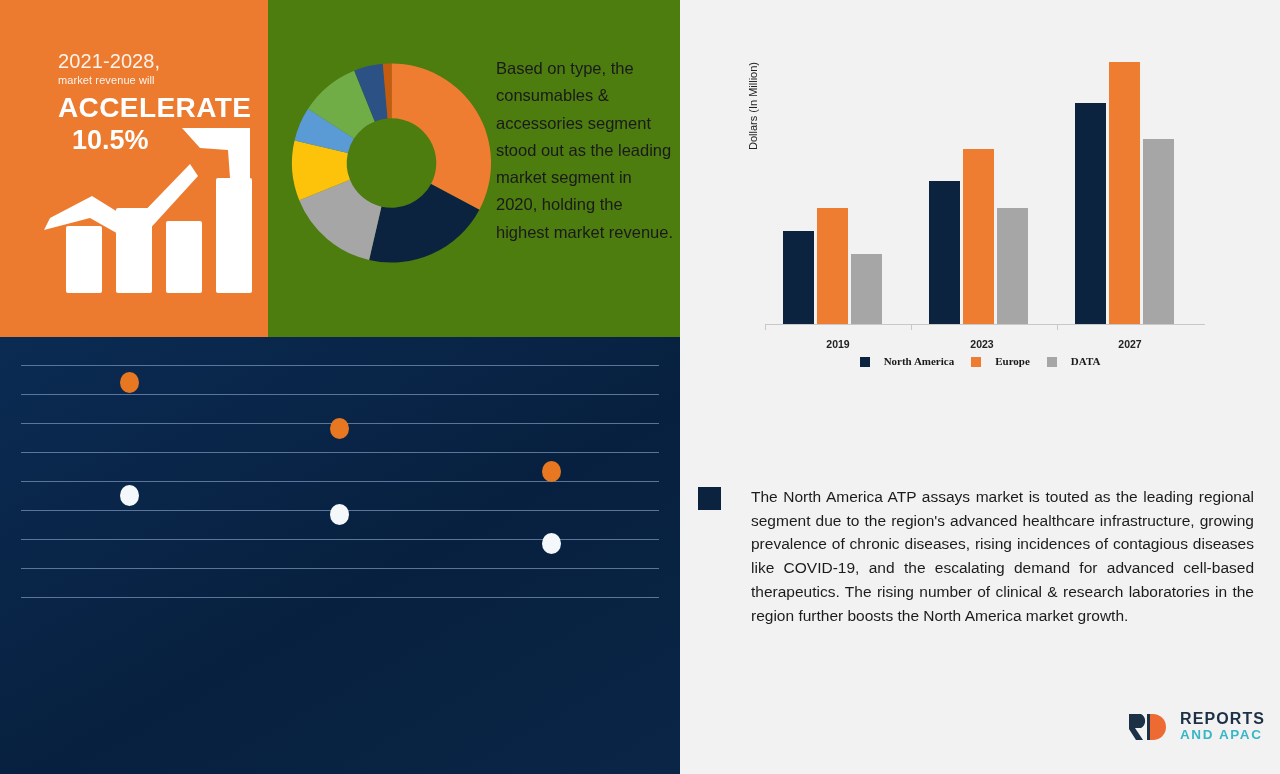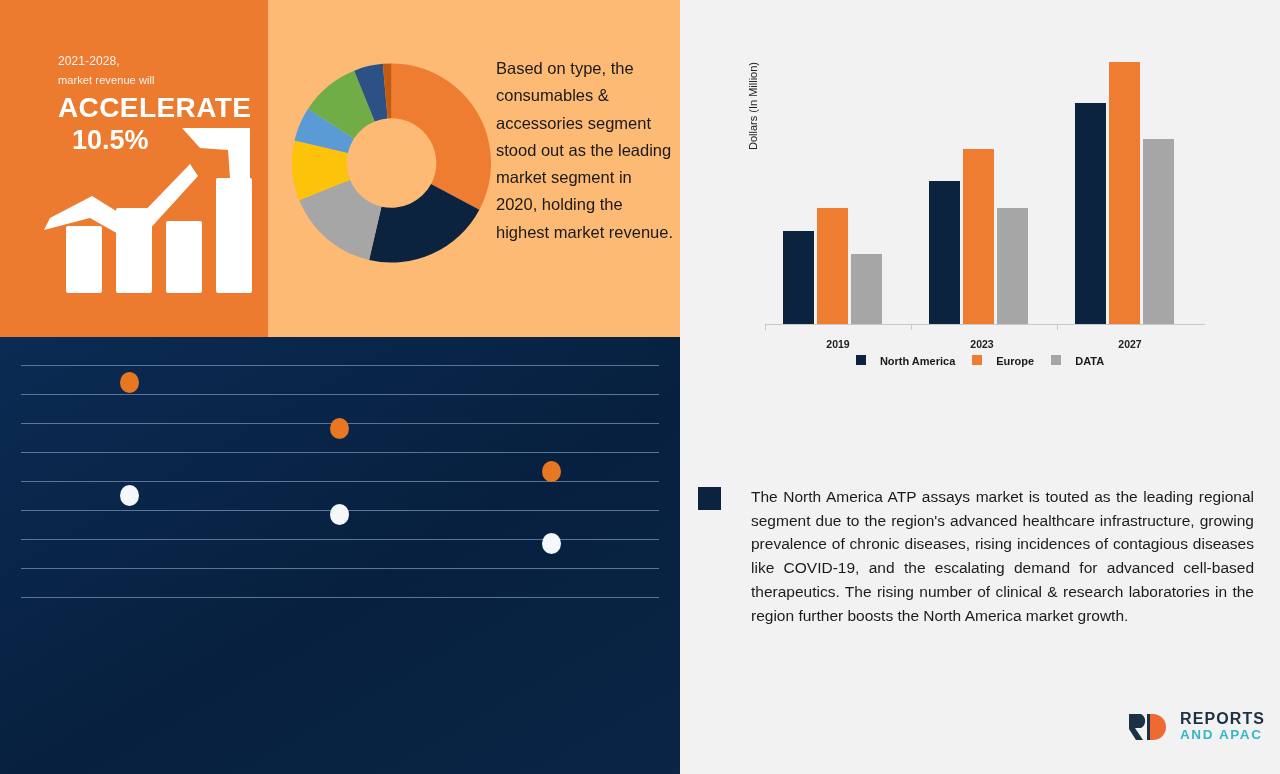--- a/index.html
+++ b/index.html
@@ -26,21 +26,21 @@
     background: #ec7b2f;
     overflow: hidden;
   }
   .cagr-text {
     position: absolute;
     left: 58px; top: 52px;
     width: 205px;
     color: #ffffff;
   }
   .cagr-years {
-    font-size: 12px;
+    font-size: 20px;
     line-height: 19px;
     color: #fdf3ec;
     letter-spacing: .1px;
   }
   .cagr-rev {
     font-size: 11px;
     line-height: 19px;
     color: #fdf3ec;
     letter-spacing: .1px;
   }
@@ -70,21 +70,21 @@
     top: 108px;
     width: 218px;
     height: 185px;
   }
 
   
   .donut-panel {
     position: absolute;
     left: 268px; top: 0;
     width: 412px; height: 337px;
-    background: #fdba74;
+    background: #4d7c0f;
   }
   .donut-wrap {
     position: absolute;
     left: 18px; top: 57px;
     width: 211px; height: 222px;
   }
   .donut-note {
     position: absolute;
     left: 228px; top: 55px;
     width: 178px;
@@ -154,21 +154,21 @@
   }
   .legend {
     position: absolute;
     left: 0; right: 0;
     top: 355px;
     display: flex;
     justify-content: center;
     gap: 17px;
     align-items: center;
   }
-  .legend-item { display: flex; align-items: flex-start; gap: 14px; }
+  .legend-item { display: flex; align-items: flex-end; gap: 14px; font-family: Liberation Serif, serif; }
   .legend-swatch { width: 10px; height: 10px; display: block; }
   .legend-label { font-size: 11px; font-weight: bold; color: #1a1a1a; }
 
   
   .dot-panel {
     position: absolute;
     left: 0; top: 337px;
     width: 680px; height: 437px;
     background: #07254c;
     background: linear-gradient(150deg,#0b2b53 0%,#07203f 55%,#0a2546 100%);

